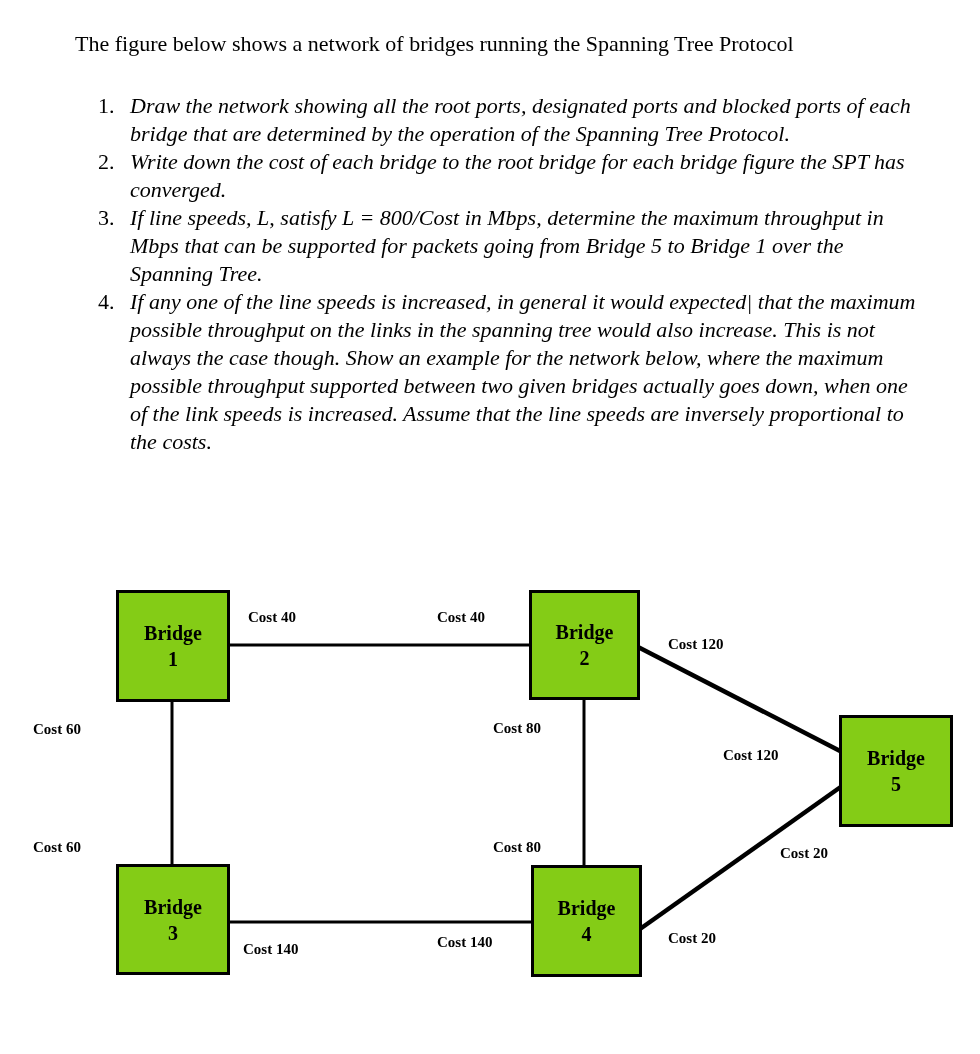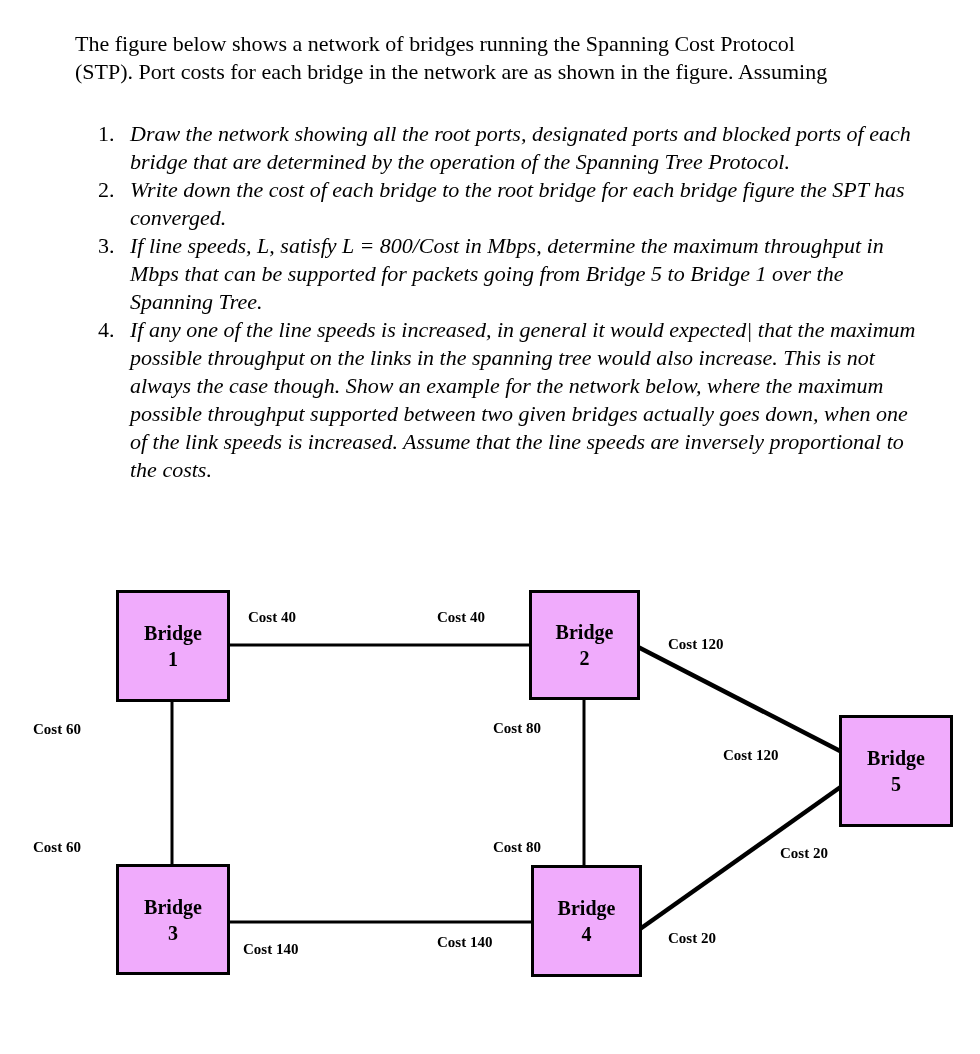--- a/index.html
+++ b/index.html
@@ -14,21 +14,21 @@
   .intro div{white-space:nowrap;}
   .bold{font-weight:bold;}
   .olist{margin-top:34px;padding-left:23px;}
   .oitem{display:flex;align-items:flex-start;}
   .oitem .num{width:32px;flex:none;}
   .oitem .itxt{width:787px;font-style:italic;}
   
   .diagram-svg{position:absolute;left:0;top:0;width:980px;height:1054px;z-index:1;}
   .node{
     position:absolute;z-index:2;box-sizing:border-box;
-    background:#f0abfc;border:3px solid #000000;
+    background:#84cc16;border:3px solid #000000;
     display:flex;flex-direction:column;align-items:center;justify-content:center;
     font-weight:bold;font-size:20px;line-height:26px;text-align:center;
   }
   .node-b1{left:116px;top:590px;width:114px;height:112px;}
   .node-b2{left:529px;top:590px;width:111px;height:110px;}
   .node-b3{left:116px;top:864px;width:114px;height:111px;}
   .node-b4{left:531px;top:865px;width:111px;height:112px;}
   .node-b5{left:839px;top:715px;width:114px;height:112px;}
   .costlbl{
     position:absolute;z-index:3;font-weight:bold;font-size:15px;line-height:22px;white-space:nowrap;
@@ -44,22 +44,21 @@
   .lbl-c20a{left:780px;top:842px;}
   .lbl-c20b{left:668px;top:927px;}
   .lbl-c140a{left:243px;top:938px;}
   .lbl-c140b{left:437px;top:931px;}
 </style>
 </head>
 <body>
 
 <div class="textblock">
   <div class="intro">
-    <div>The figure below shows a network of bridges running the Spanning Cost Protocol</div>
-    <div>(STP). Port costs for each bridge in the network are as shown in the figure. Assuming</div>
+    <div>The figure below shows a network of bridges running the Spanning Tree Protocol</div>
   </div>
 
   <div class="olist">
     <div class="oitem">
       <span class="num">1.</span>
       <div class="itxt">Draw the network showing all the root ports, designated ports and blocked ports of each bridge that are determined by the operation of the Spanning Tree Protocol.</div>
     </div>
     <div class="oitem">
       <span class="num">2.</span>
       <div class="itxt">Write down the cost of each bridge to the root bridge for each bridge figure the SPT has converged.</div>

